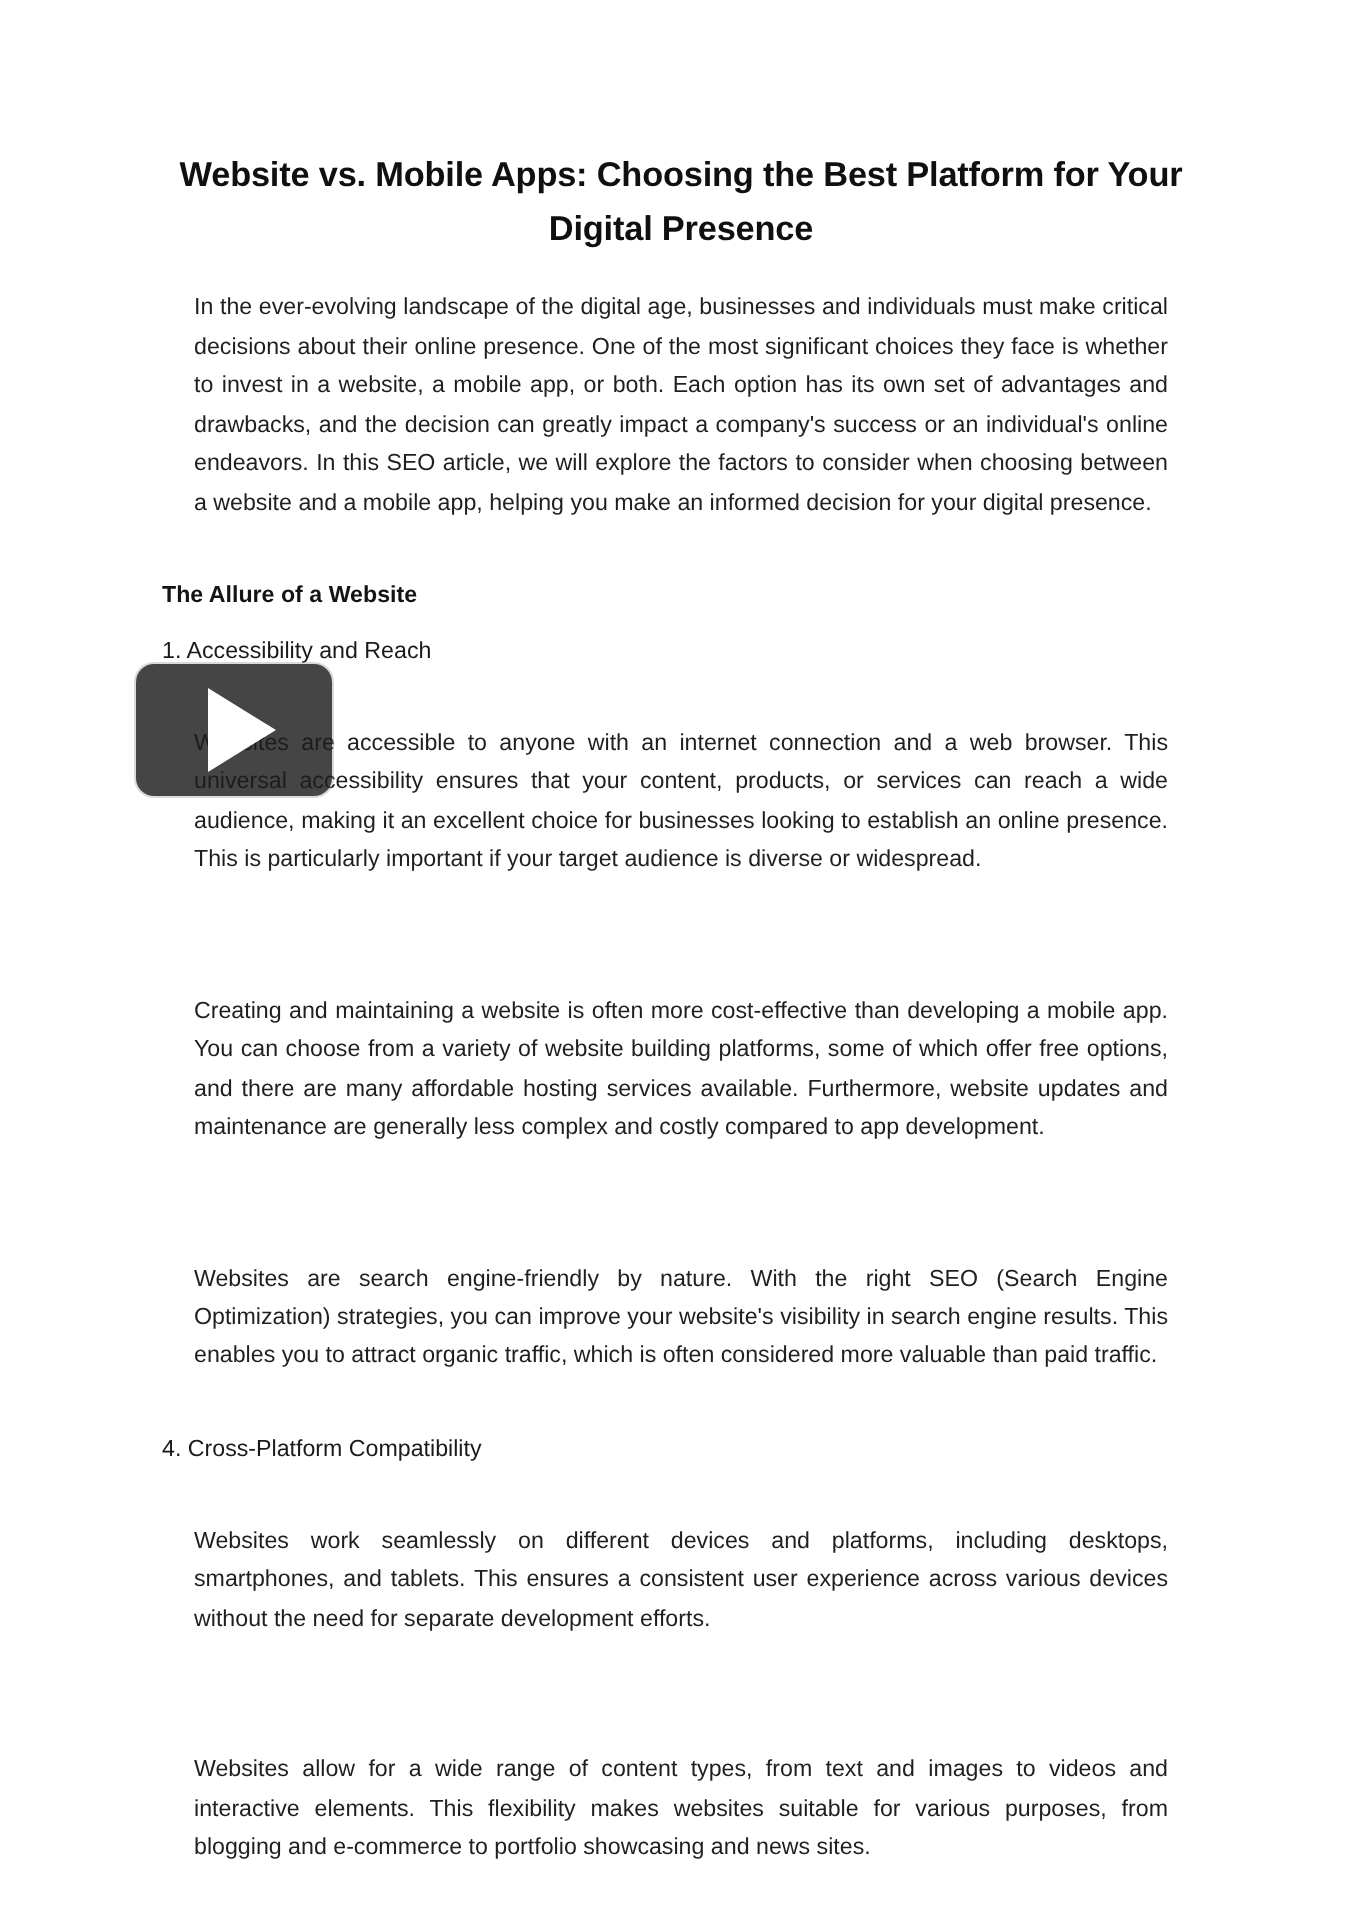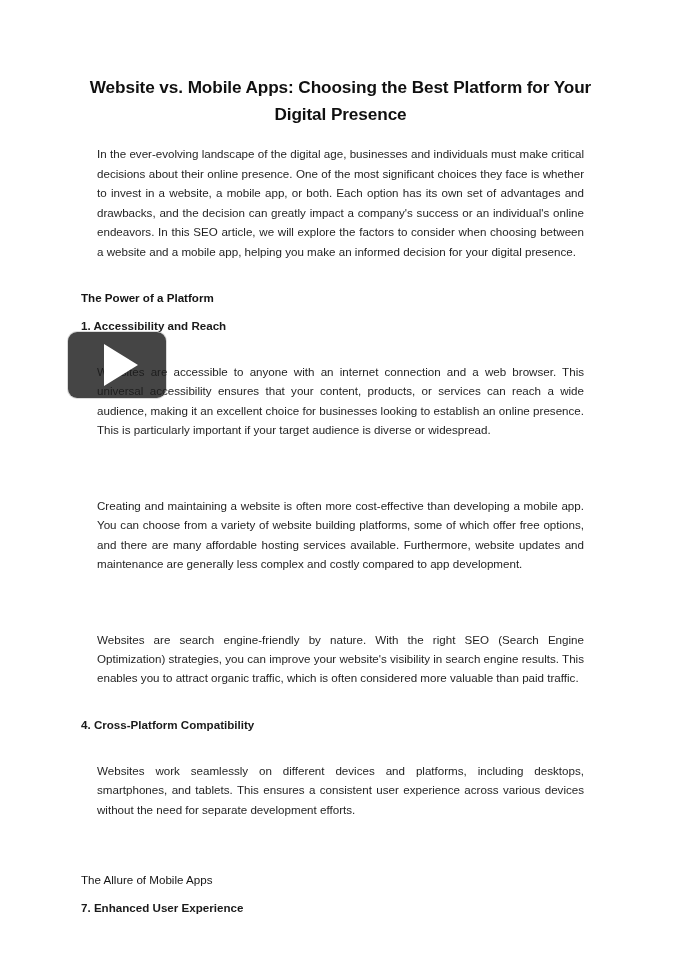--- a/index.html
+++ b/index.html
@@ -41,21 +41,21 @@
     font-weight: bold;
     line-height: 1.45;
     margin: 0;
     color: #141414;
   }
   .section-heading.regular {
     font-weight: normal;
   }
   .sub-heading {
     font-size: 11.6px;
-    font-weight: bold;
+    font-weight: normal;
     line-height: 1.45;
     margin: 0;
     color: #1a1a1a;
   }
   .para {
     font-size: 11.6px;
     line-height: 1.68;
     text-align: justify;
     text-justify: inter-word;
     margin: 16px;
@@ -95,21 +95,21 @@
 <div class="page">
 
   <div class="content">
 
     <h1 class="doc-title">Website vs. Mobile Apps: Choosing the Best Platform for Your Digital Presence</h1>
 
     <p class="para">In the ever-evolving landscape of the digital age, businesses and individuals must make critical decisions about their online presence. One of the most significant choices they face is whether to invest in a website, a mobile app, or both. Each option has its own set of advantages and drawbacks, and the decision can greatly impact a company's success or an individual's online endeavors. In this SEO article, we will explore the factors to consider when choosing between a website and a mobile app, helping you make an informed decision for your digital presence.</p>
 
     <div class="gap-intro"></div>
 
-    <h2 class="section-heading">The Power of a Platform</h2>
+    <h2 class="section-heading">The Allure of a Website</h2>
     <div class="gap-sm"></div>
 
     <h3 class="sub-heading">1. Accessibility and Reach</h3>
     <div class="gap-sm"></div>
     <p class="para">Websites are accessible to anyone with an internet connection and a web browser. This universal accessibility ensures that your content, products, or services can reach a wide audience, making it an excellent choice for businesses looking to establish an online presence. This is particularly important if your target audience is diverse or widespread.</p>
     <div class="gap-md"></div>
 
     <div class="gap-sm"></div>
     <p class="para">Creating and maintaining a website is often more cost-effective than developing a mobile app. You can choose from a variety of website building platforms, some of which offer free options, and there are many affordable hosting services available. Furthermore, website updates and maintenance are generally less complex and costly compared to app development.</p>
     <div class="gap-md"></div>
@@ -117,20 +117,21 @@
     <div class="gap-sm"></div>
     <p class="para">Websites are search engine-friendly by nature. With the right SEO (Search Engine Optimization) strategies, you can improve your website's visibility in search engine results. This enables you to attract organic traffic, which is often considered more valuable than paid traffic.</p>
     <div class="gap-md"></div>
 
     <h3 class="sub-heading">4. Cross-Platform Compatibility</h3>
     <div class="gap-sm"></div>
     <p class="para">Websites work seamlessly on different devices and platforms, including desktops, smartphones, and tablets. This ensures a consistent user experience across various devices without the need for separate development efforts.</p>
     <div class="gap-md"></div>
 
     <div class="gap-sm"></div>
+    <p class="para">Websites allow for a wide range of content types, from text and images to videos and interactive elements. This flexibility makes websites suitable for various purposes, from blogging and e-commerce to portfolio showcasing and news sites.</p>
     <div class="gap-md"></div>
 
     <h2 class="section-heading regular">The Allure of Mobile Apps</h2>
     <div class="gap-sm"></div>
 
     <h3 class="sub-heading">7. Enhanced User Experience</h3>
     <div class="gap-sm"></div>
 
   </div>
 

